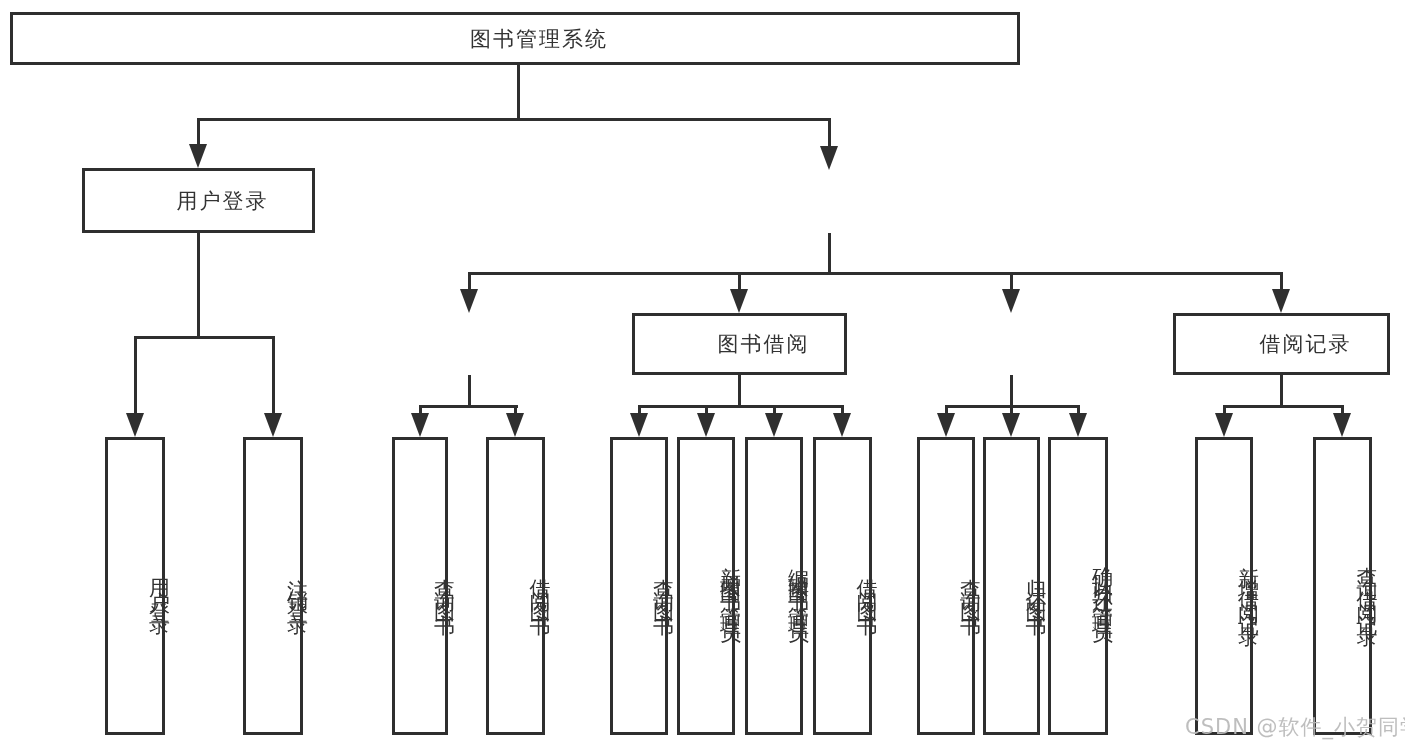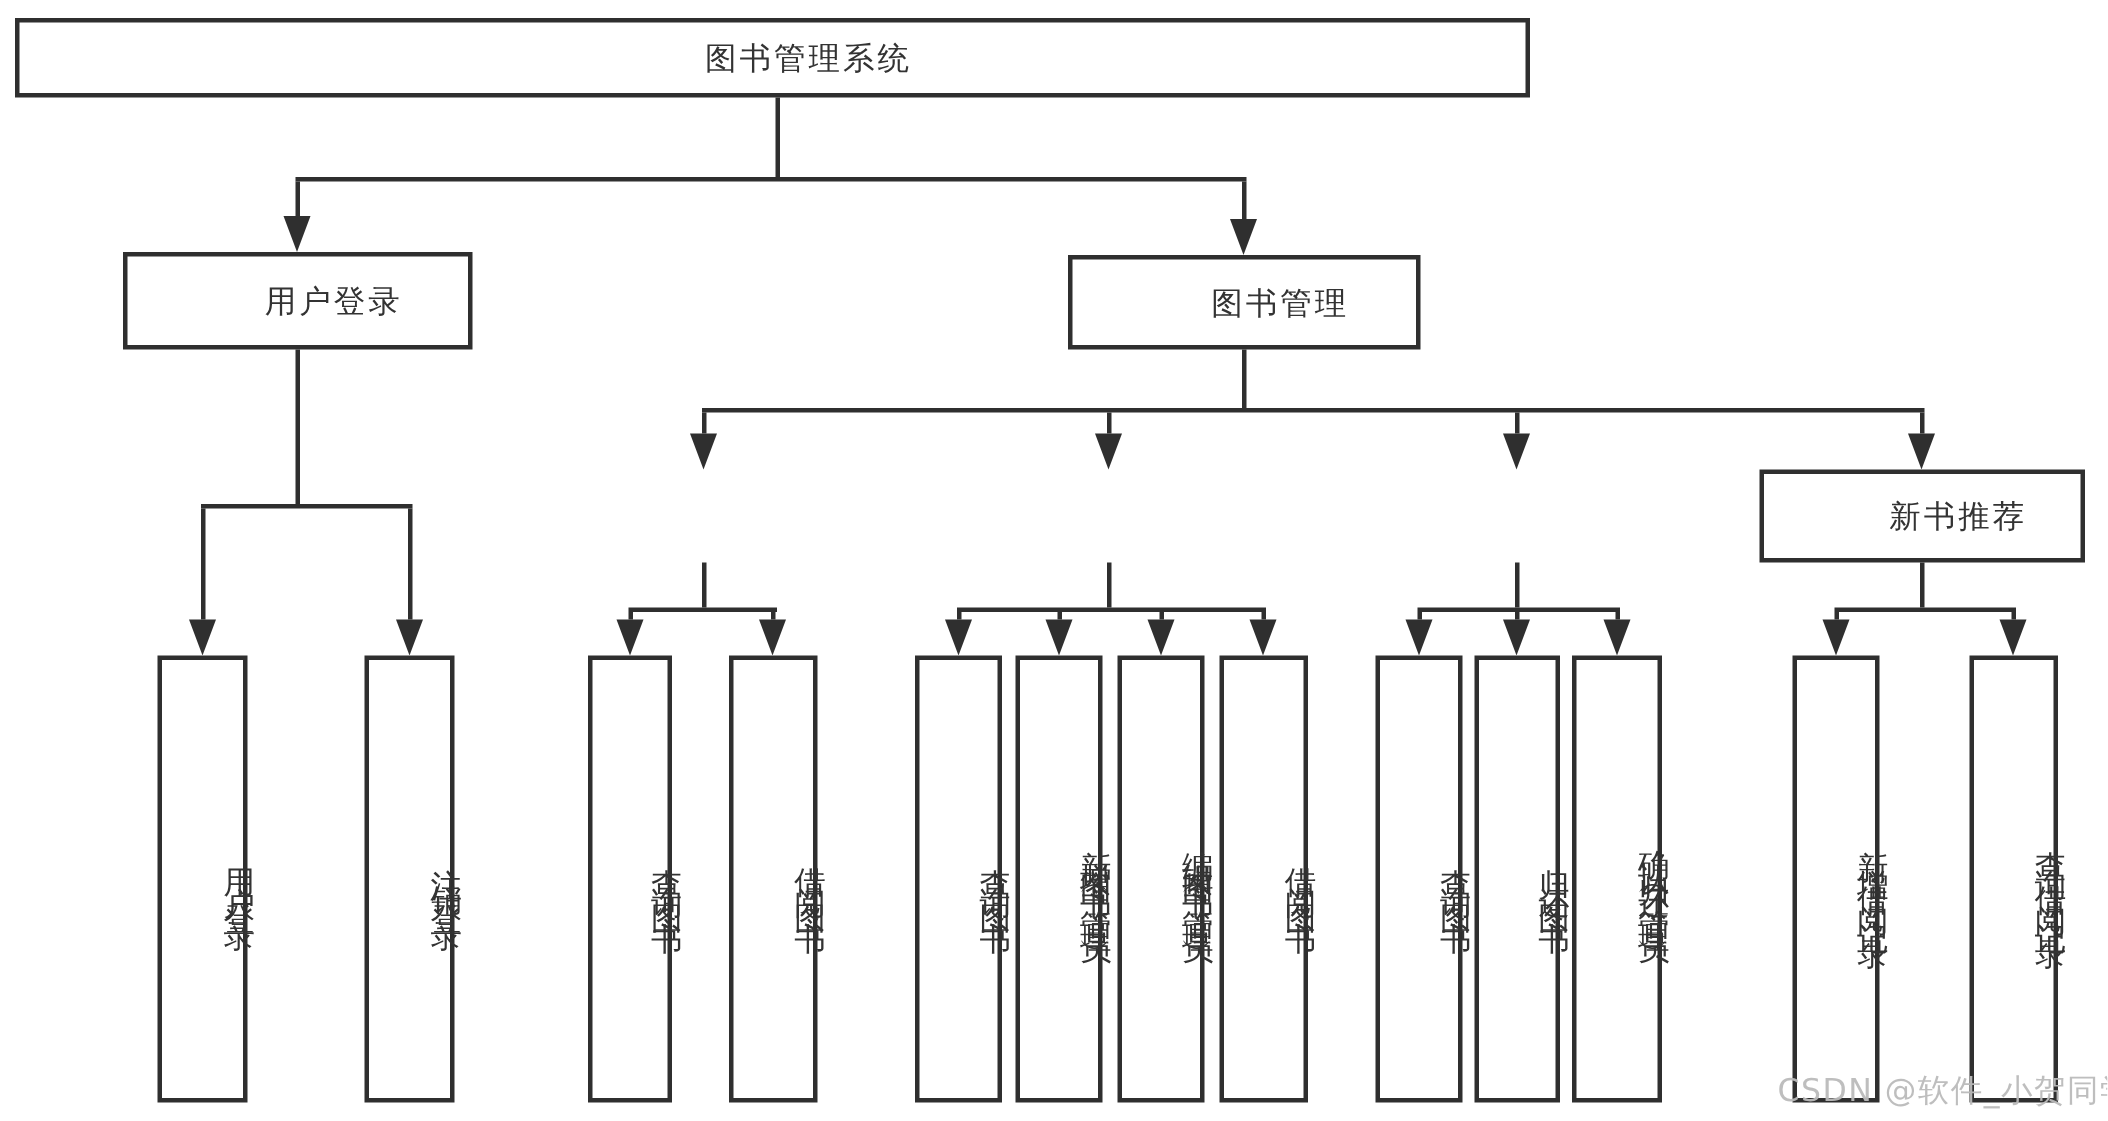--- a/index.html
+++ b/index.html
@@ -59,41 +59,41 @@
   <div class="node horiz" style="left:10px; top:12px; width:1010px; height:53px;">图书管理系统</div>
 
   <div class="ln" style="left:517px; top:65px; width:3px; height:53px;"></div>
   <div class="ln" style="left:197px; top:118px; width:634px; height:3px;"></div>
   <div class="ln" style="left:197px; top:121px; width:3px; height:23px;"></div>
   <div class="ah" style="left:189px; top:144px;"></div>
   <div class="ln" style="left:828px; top:121px; width:3px; height:25px;"></div>
   <div class="ah" style="left:820px; top:146px;"></div>
 
   <div class="node horiz" style="left:82px; top:168px; width:233px; height:65px;">用户登录</div>
-  <div class="node horiz" style="left:712px; top:170px; width:235px; height:63px;">图书管理</div>
 
   <div class="ln" style="left:197px; top:233px; width:3px; height:103px;"></div>
   <div class="ln" style="left:134px; top:336px; width:141px; height:3px;"></div>
   <div class="ln" style="left:134px; top:339px; width:3px; height:74px;"></div>
   <div class="ah" style="left:126px; top:413px;"></div>
   <div class="ln" style="left:272px; top:339px; width:3px; height:74px;"></div>
   <div class="ah" style="left:264px; top:413px;"></div>
 
   <div class="ln" style="left:828px; top:233px; width:3px; height:39px;"></div>
   <div class="ln" style="left:468px; top:272px; width:815px; height:3px;"></div>
   <div class="ln" style="left:468px; top:275px; width:3px; height:14px;"></div>
   <div class="ah" style="left:460px; top:289px;"></div>
   <div class="ln" style="left:738px; top:275px; width:3px; height:14px;"></div>
   <div class="ah" style="left:730px; top:289px;"></div>
   <div class="ln" style="left:1010px; top:275px; width:3px; height:14px;"></div>
   <div class="ah" style="left:1002px; top:289px;"></div>
   <div class="ln" style="left:1280px; top:275px; width:3px; height:14px;"></div>
   <div class="ah" style="left:1272px; top:289px;"></div>
 
-  <div class="node horiz" style="left:1173px; top:313px; width:217px; height:62px;">新书推荐</div>
+  <div class="node horiz" style="left:632px; top:313px; width:215px; height:62px;">图书借阅</div>
+  <div class="node horiz" style="left:1173px; top:313px; width:217px; height:62px;">借阅记录</div>
 
   <div class="ln" style="left:468px; top:375px; width:3px; height:30px;"></div>
   <div class="ln" style="left:419px; top:405px; width:99px; height:3px;"></div>
   <div class="ln" style="left:419px; top:408px; width:3px; height:5px;"></div>
   <div class="ah" style="left:411px; top:413px;"></div>
   <div class="ln" style="left:514px; top:408px; width:3px; height:5px;"></div>
   <div class="ah" style="left:506px; top:413px;"></div>
 
   <div class="ln" style="left:738px; top:375px; width:3px; height:30px;"></div>
   <div class="ln" style="left:638px; top:405px; width:206px; height:3px;"></div>

